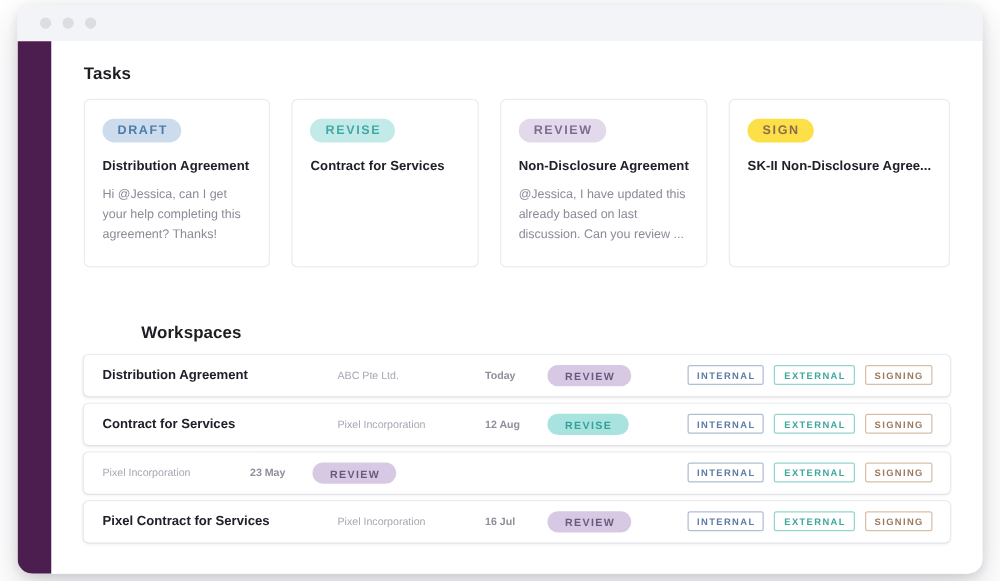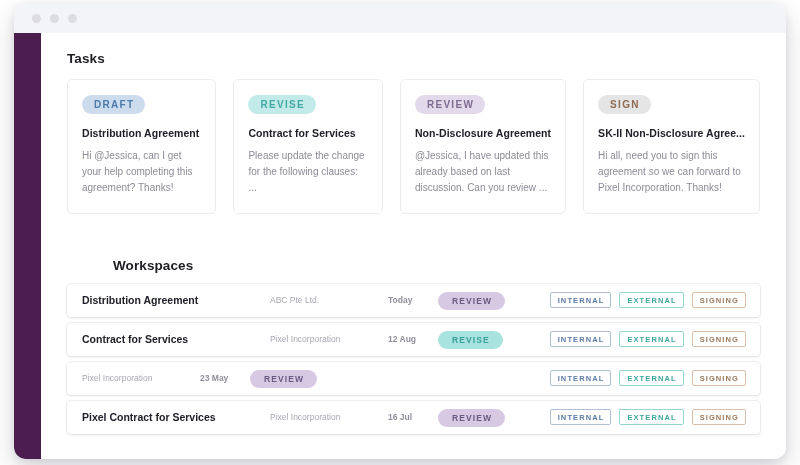--- a/index.html
+++ b/index.html
@@ -85,21 +85,21 @@
     font-size:10px;
     font-weight:bold;
     letter-spacing:1.3px;
     padding:5px 11px 4px 12px;
     line-height:1;
     margin-bottom:13px;
   }
   .badge.draft  { background:#ccdced; color:#4a7bab; }
   .badge.revise { background:#c2eae8; color:#43a9a6; }
   .badge.review { background:#e2d9ea; color:#7f6c92; }
-  .badge.sign   { background:#e5e5e5; color:#8d6b51; }
+  .badge.sign   { background:#fde047; color:#8d6b51; }
 
   .card-title{
     font-size:10.5px;
     font-weight:bold;
     color:#20202a;
     margin:0 0 9px 0;
     letter-spacing:.05px;
     white-space:nowrap;
   }
   .card-desc{
@@ -202,33 +202,31 @@
 
         <div class="card">
           <span class="badge draft">DRAFT</span>
           <p class="card-title">Distribution Agreement</p>
           <p class="card-desc">Hi @Jessica, can I get your help completing this agreement? Thanks!</p>
         </div>
 
         <div class="card">
           <span class="badge revise">REVISE</span>
           <p class="card-title">Contract for Services</p>
-          <p class="card-desc">Please update the change for the following clauses: ...</p>
         </div>
 
         <div class="card">
           <span class="badge review">REVIEW</span>
           <p class="card-title">Non-Disclosure Agreement</p>
           <p class="card-desc">@Jessica, I have updated this already based on last discussion. Can you review ...</p>
         </div>
 
         <div class="card">
           <span class="badge sign">SIGN</span>
           <p class="card-title">SK-II Non-Disclosure Agree...</p>
-          <p class="card-desc">Hi all, need you to sign this agreement so we can forward to Pixel Incorporation. Thanks!</p>
         </div>
 
       </div>
 
       <h2 class="section-title ws">Workspaces</h2>
 
       <div class="rows">
 
         <div class="row">
           <span class="row-name">Distribution Agreement</span>

